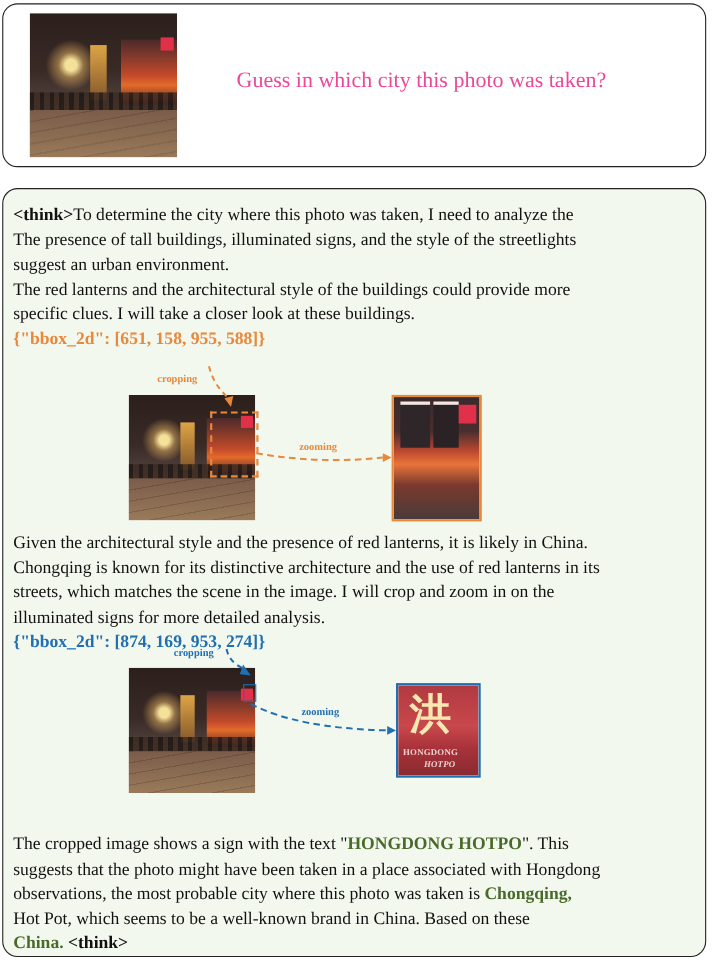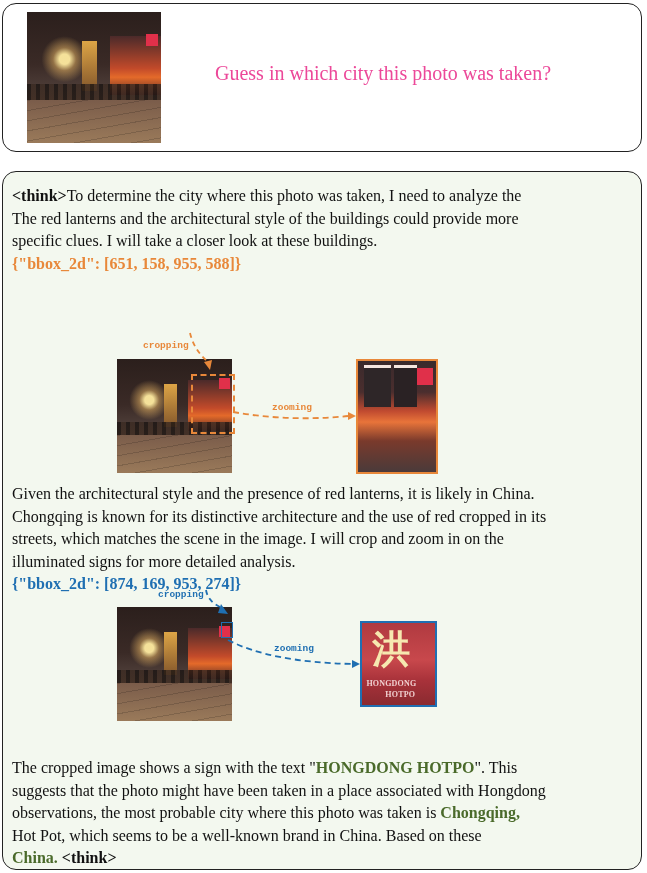--- a/index.html
+++ b/index.html
@@ -32,28 +32,28 @@
   .zscene .tw1 { position:absolute; left:8%; top:4%; width:34%; height:35%; background:#2e2628; border-top:3px solid #f5e6e0; }
   .zscene .tw2 { position:absolute; left:46%; top:4%; width:30%; height:35%; background:#2a2224; border-top:3px solid #f5e6e0; }
   .zscene .sg { position:absolute; right:4%; top:6%; width:20%; height:16%; background:#e0304a; }
   .sign-zoom { position:absolute; left:0; top:0; width:100%; height:100%;
     background:linear-gradient(180deg,#b03a40 0%,#c8484c 45%,#a8323a 70%,#8a2a30 100%); }
   .sign-zoom .char { position:absolute; left:14%; top:8%; font-family:"DejaVu Sans",sans-serif;
     font-size:38px; color:#f6e8b0; font-weight:bold; line-height:1; }
   .sign-zoom .t1, .sign-zoom .t2 { position:absolute; font-family:"Liberation Serif",serif;
     font-weight:bold; color:#f0d0d0; font-size:8px; letter-spacing:0.2px; }
   .sign-zoom .t1 { left:6%; top:68%; }
-  .sign-zoom .t2 { left:32%; top:82%; }
+  .sign-zoom .t2 { left:32%; top:82%;font-style:italic; }
   .q { position:absolute; left:215px; top:62px; font-size:20px; color:#ec4899; }
   .para { position:absolute; left:12px; width:600px; font-size:16px; line-height:22.6px; color:#111; }
   .para b { font-weight:bold; }
   .orange { color:#e8883a; font-weight:bold; }
   .blue { color:#1f6fb2; font-weight:bold; }
   .green { color:#4a6a2a; font-weight:bold; }
-  .lbl { position:absolute; font-family:Liberation Mono, monospace; font-weight:bold; font-size:9.5px; }
+  .lbl { position:absolute; font-family:Liberation Serif, serif; font-weight:bold; font-size:9.5px; }
   svg.arr { position:absolute; left:0; top:0; }
 </style>
 </head>
 <body>
 
 <div class="box1"></div>
 <div class="photo" style="left:27px;top:12px;width:134px;height:131px;">
   <div class="scene">
       <div class="tower"></div>
       <div class="bldg"></div>
@@ -61,20 +61,22 @@
       <div class="people"></div>
       <div class="floor"></div>
     </div>
 </div>
 <div class="q">Guess in which city this photo was taken?</div>
 
 <div class="box2"></div>
 
 <div class="para" style="top:185px;">
   <div><b>&lt;think&gt;</b><span>To determine the city where this photo was taken, I need to analyze the</span></div>
+  <div>The presence of tall buildings, illuminated signs, and the style of the streetlights</div>
+  <div>suggest an urban environment.</div>
   <div>The red lanterns and the architectural style of the buildings could provide more</div>
   <div>specific clues. I will take a closer look at these buildings.</div>
   <div class="orange">{"bbox_2d": [651, 158, 955, 588]}</div>
 </div>
 
 <div class="photo" style="left:117px;top:359px;width:115px;height:114px;">
   <div class="scene">
       <div class="tower"></div>
       <div class="bldg"></div>
       <div class="sign"></div>
@@ -94,21 +96,21 @@
 <div class="lbl orange" style="left:272px;top:402px;">zooming</div>
 <svg class="arr" width="647" height="873">
   <path d="M190 333 Q194 350 208 362" stroke="#e8883a" stroke-width="1.8" fill="none" stroke-dasharray="5,4"></path>
   <path d="M204 362 L210 370 L212 360 Z" fill="#e8883a"></path>
   <path d="M233 412 Q290 422 348 416" stroke="#e8883a" stroke-width="1.8" fill="none" stroke-dasharray="6,4"></path>
   <path d="M348 412 L356 416 L348 420 Z" fill="#e8883a"></path>
 </svg>
 
 <div class="para" style="top:483px;">
   <div>Given the architectural style and the presence of red lanterns, it is likely in China.</div>
-  <div>Chongqing is known for its distinctive architecture and the use of red cropped in its</div>
+  <div>Chongqing is known for its distinctive architecture and the use of red lanterns in its</div>
   <div>streets, which matches the scene in the image. I will crop and zoom in on the</div>
   <div>illuminated signs for more detailed analysis.</div>
   <div class="blue">{"bbox_2d": [874, 169, 953, 274]}</div>
 </div>
 
 <div class="photo" style="left:117px;top:607px;width:115px;height:114px;">
   <div class="scene">
       <div class="tower"></div>
       <div class="bldg"></div>
       <div class="sign"></div>

